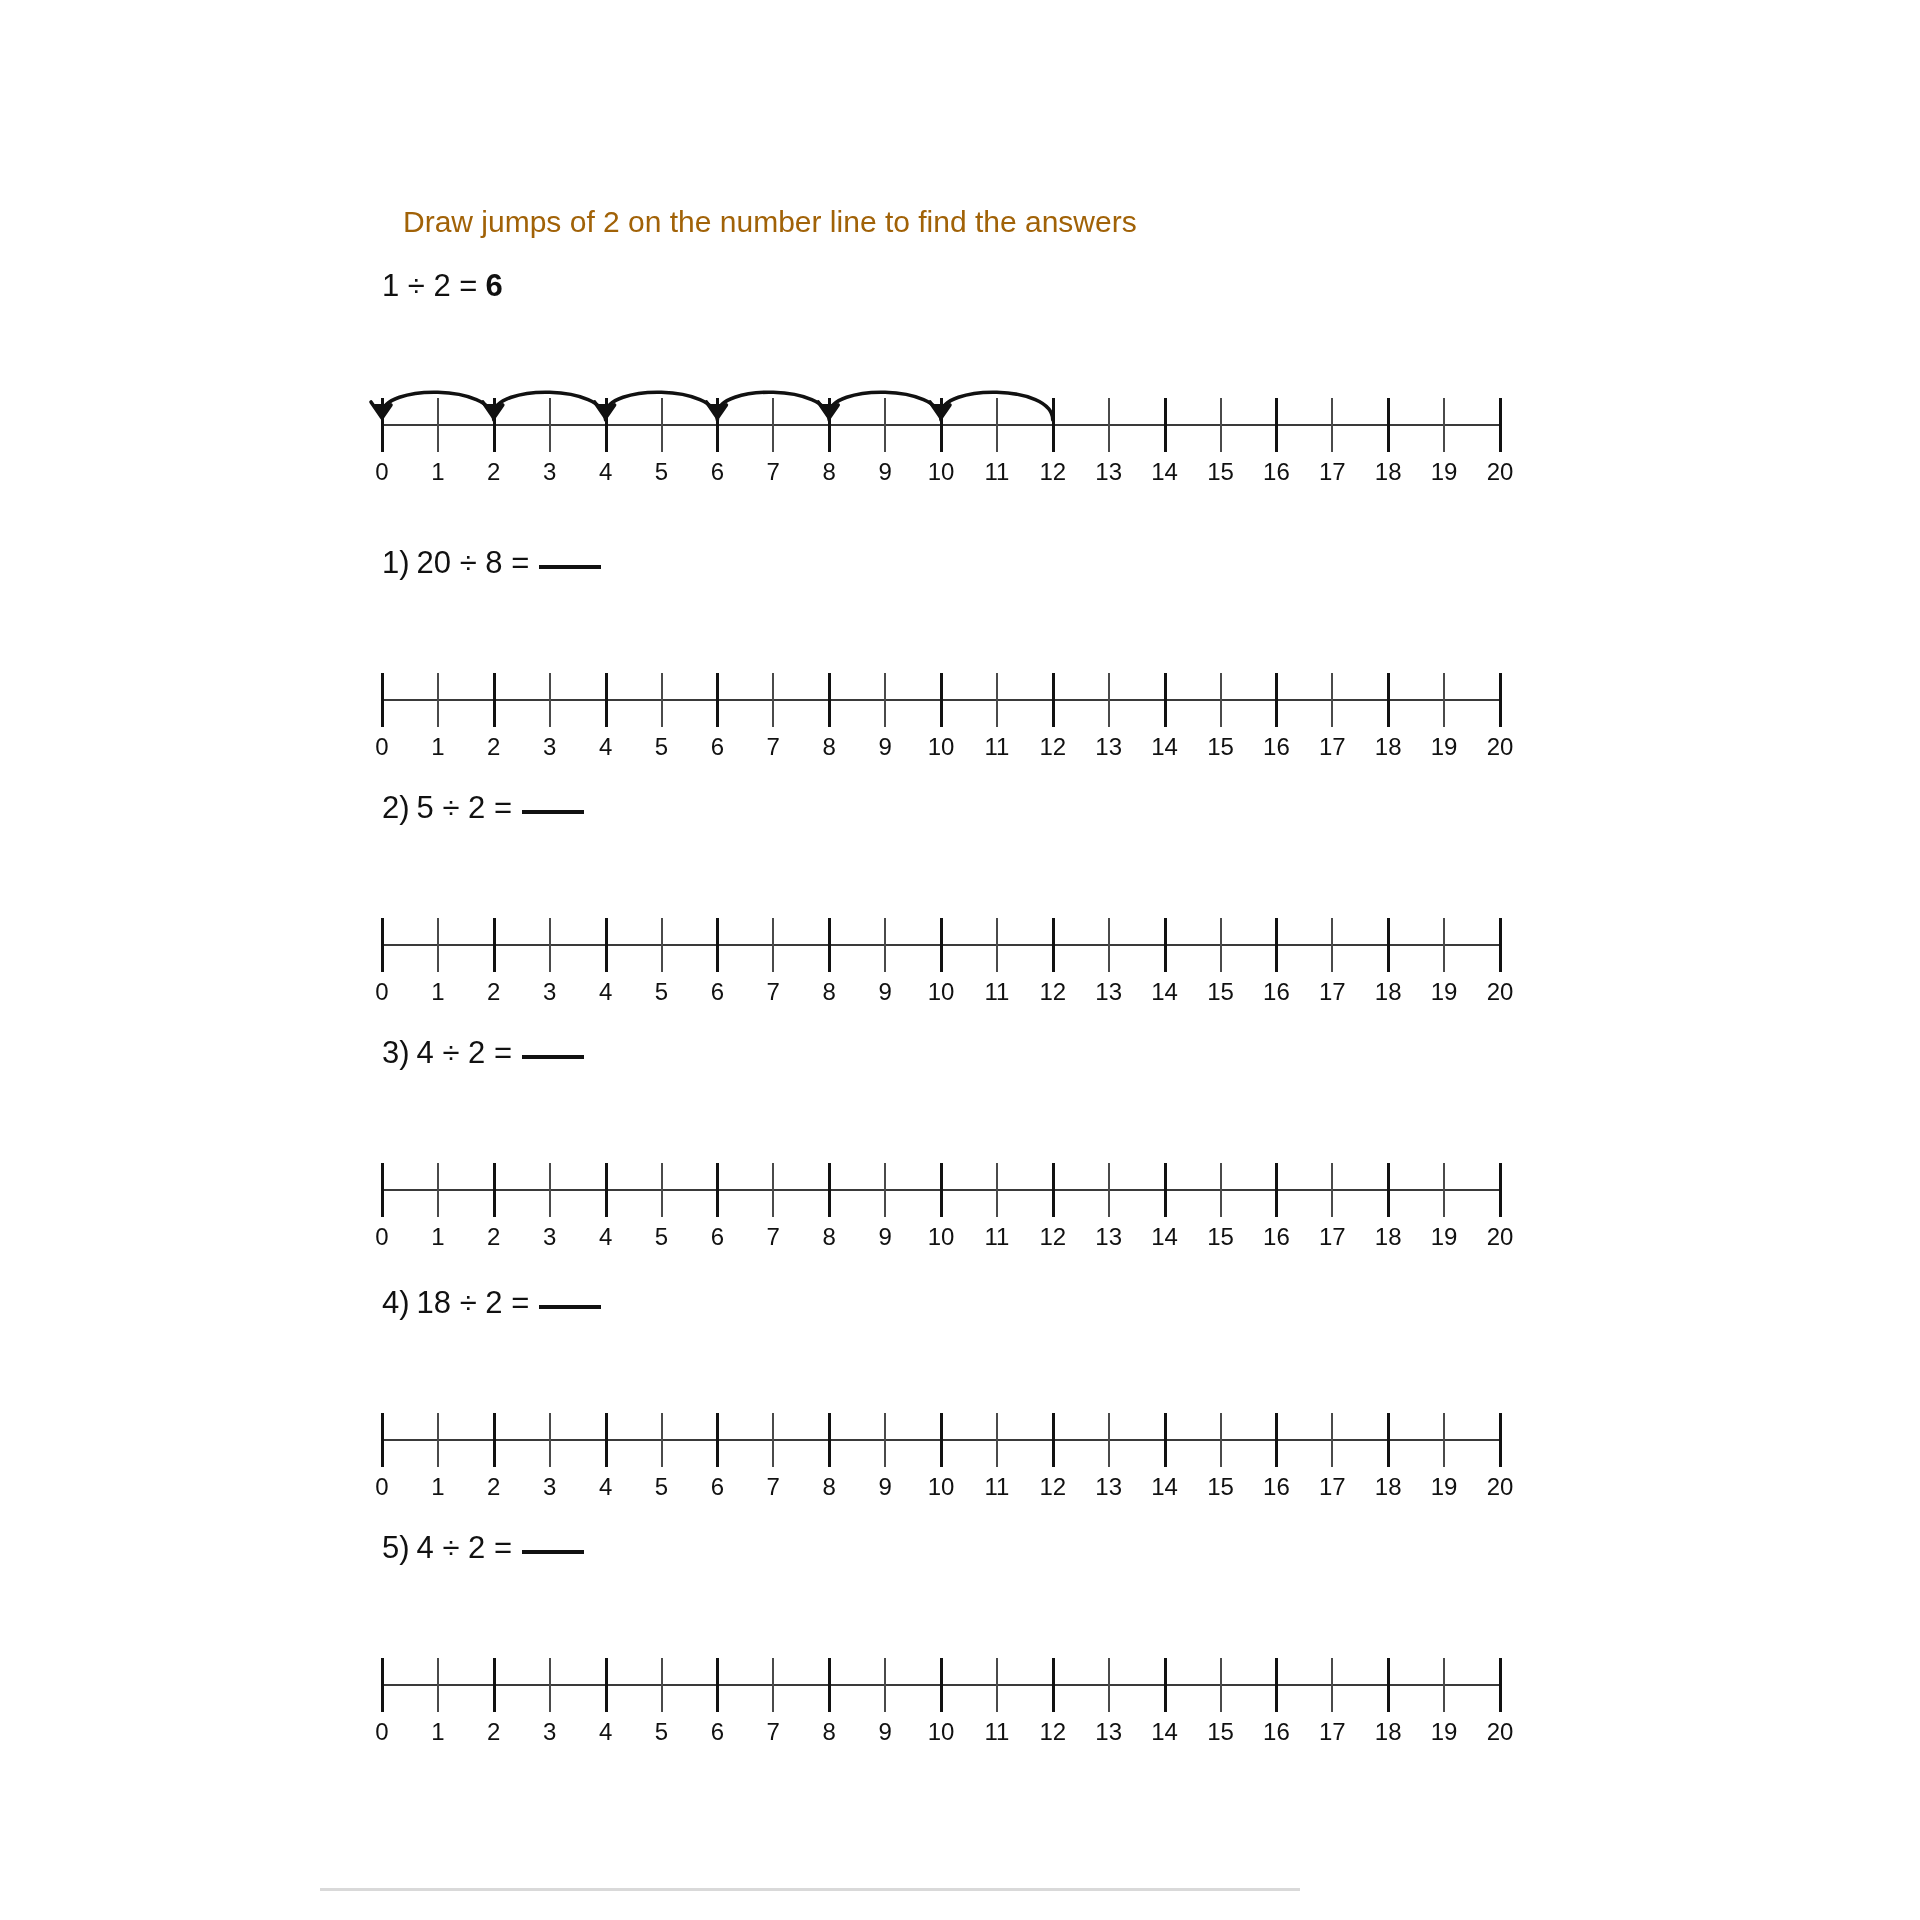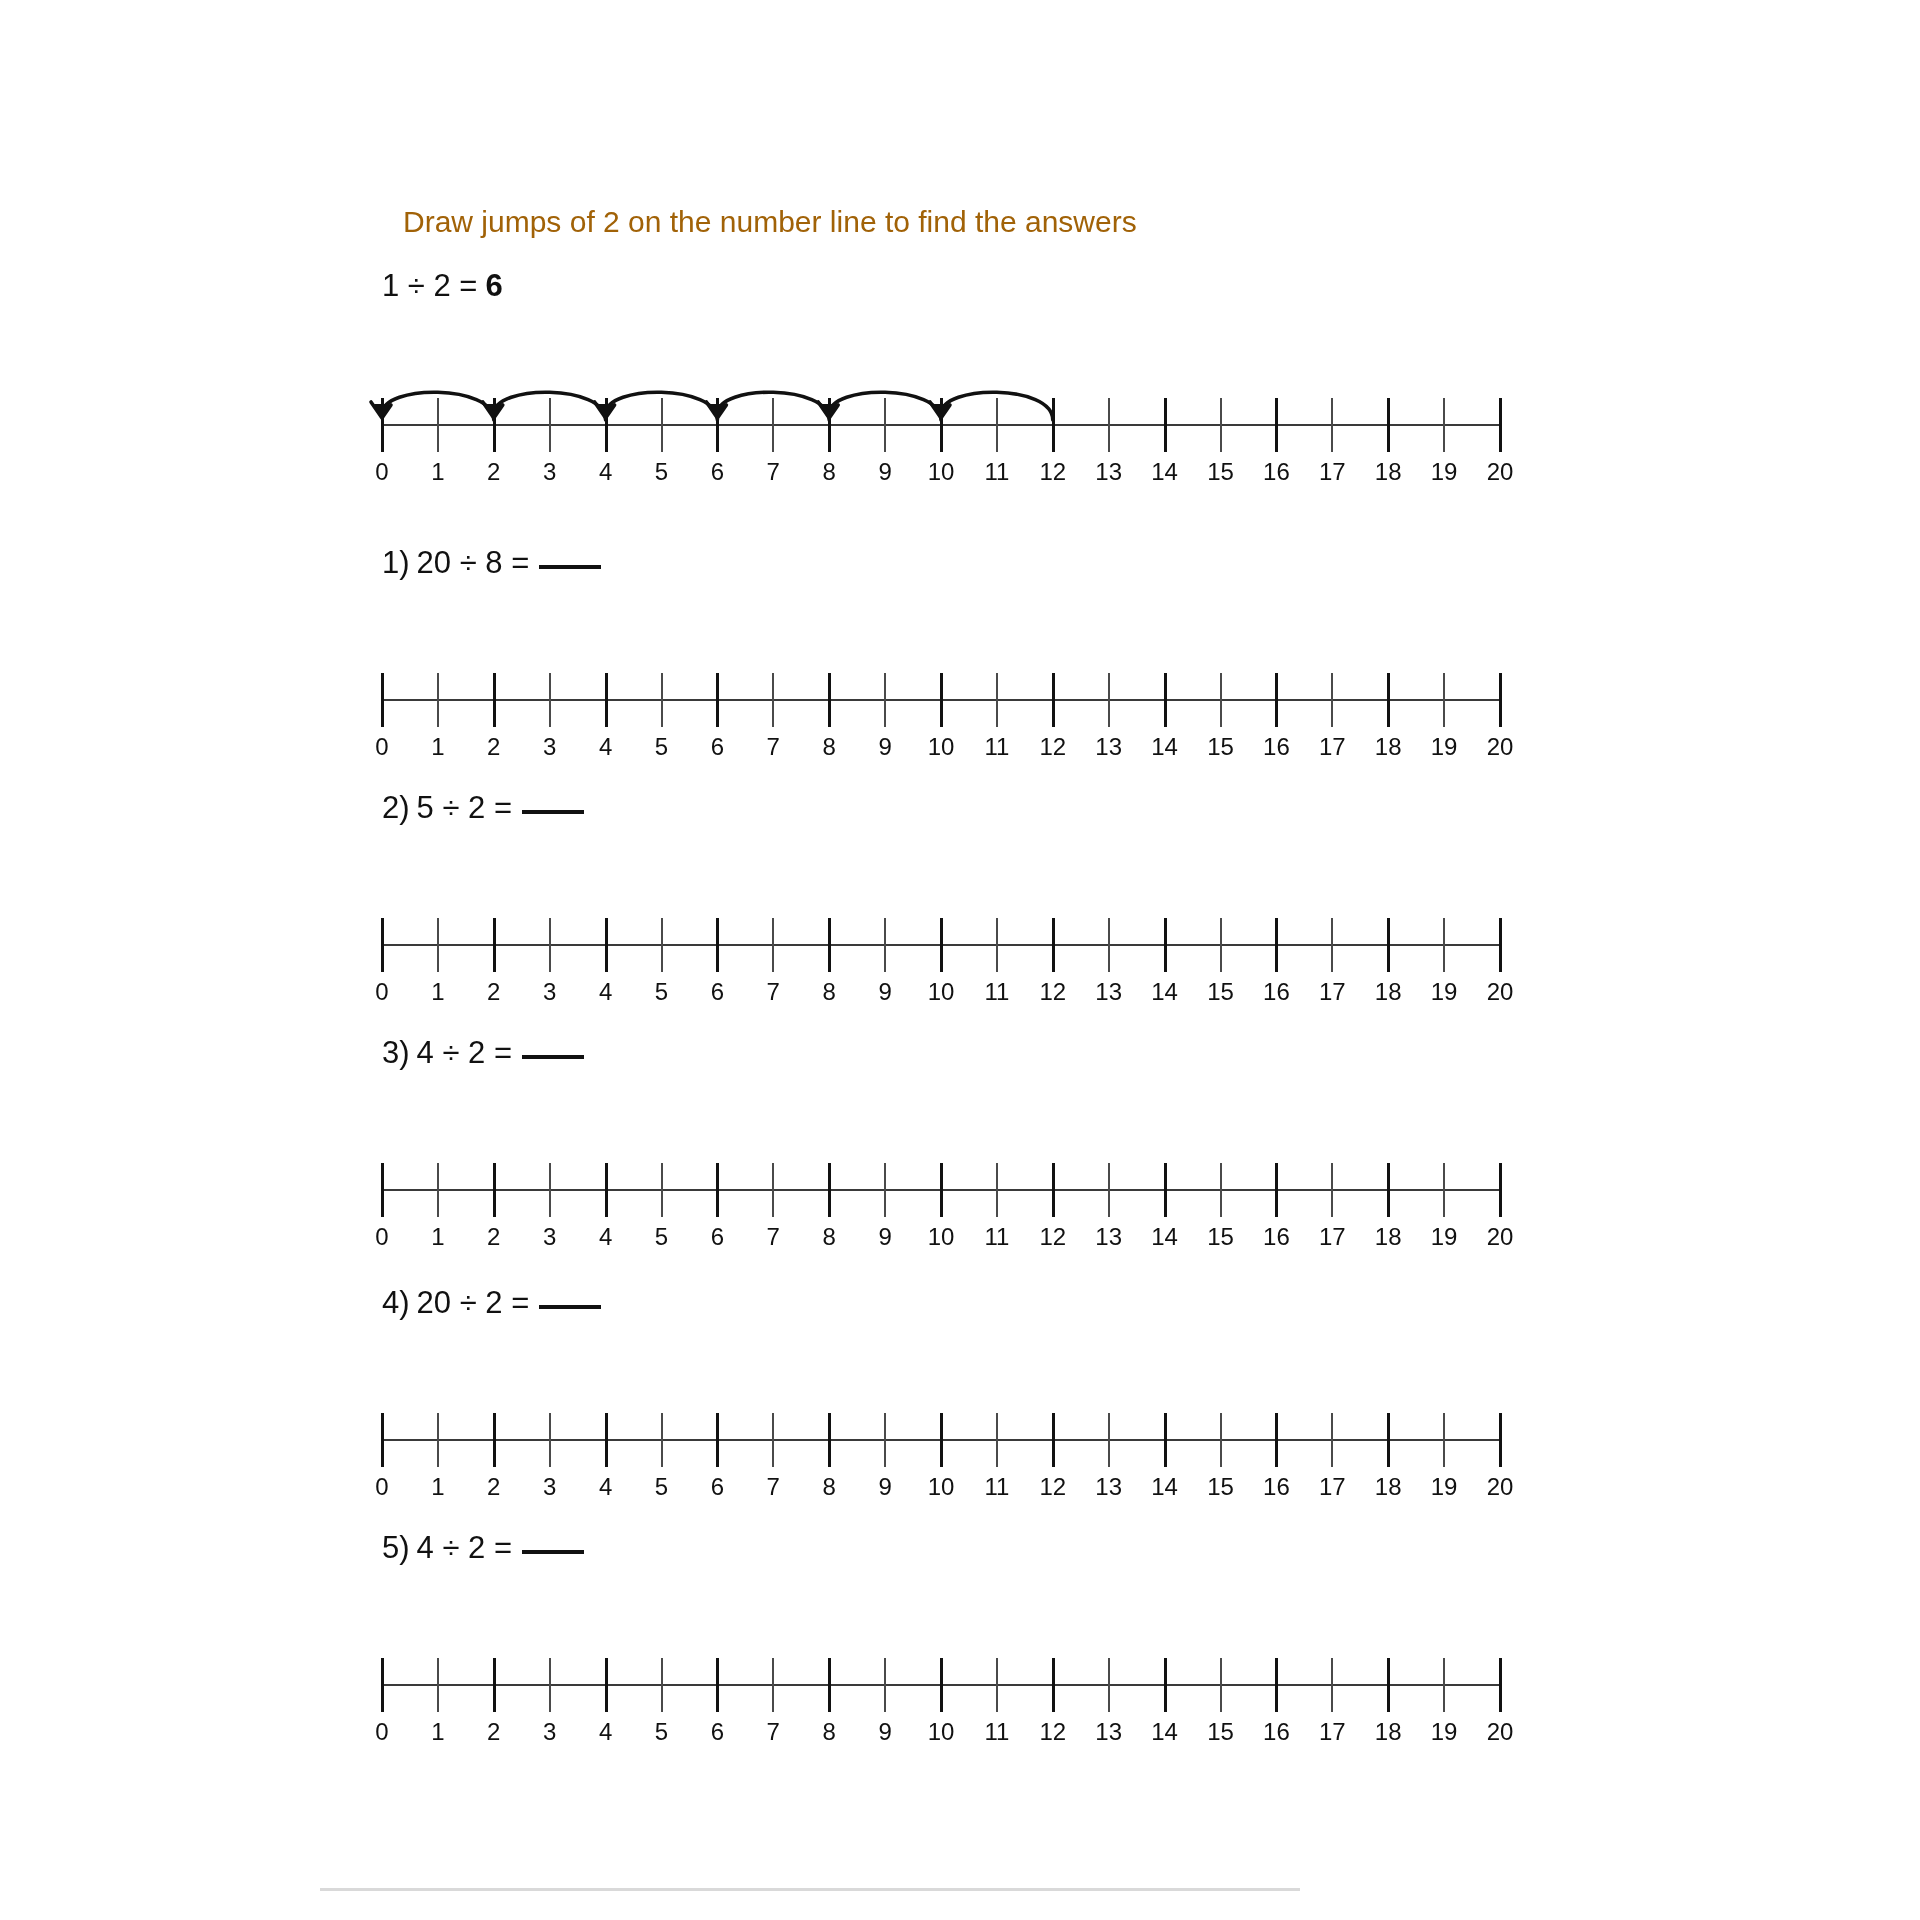--- a/index.html
+++ b/index.html
@@ -385,21 +385,21 @@
         <div class="nl-tick major" style="left: 1387.2px;"></div>
         <div class="nl-lab" style="left: 1388.2px;">18</div>
         <div class="nl-tick" style="left: 1443.1px;"></div>
         <div class="nl-lab" style="left: 1444.1px;">19</div>
         <div class="nl-tick major" style="left: 1499px;"></div>
         <div class="nl-lab" style="left: 1500px;">20</div>
       </div>
       <div class="problem" style="top: 1285px;">
         <div class="prob-label">
           <span class="num-prefix">4)</span>
-          <span class="expr">20 ÷ 2 =</span>
+          <span class="expr">18 ÷ 2 =</span>
           <span class="blank"></span>
         </div>
       </div>
       <div class="numline" style="top: 1395px;">
         <div class="nl-axis" style="left: 382px; width: 1118px;"></div>
         <div class="nl-tick major" style="left: 381px;"></div>
         <div class="nl-lab" style="left: 382px;">0</div>
         <div class="nl-tick" style="left: 436.9px;"></div>
         <div class="nl-lab" style="left: 437.9px;">1</div>
         <div class="nl-tick major" style="left: 492.8px;"></div>

